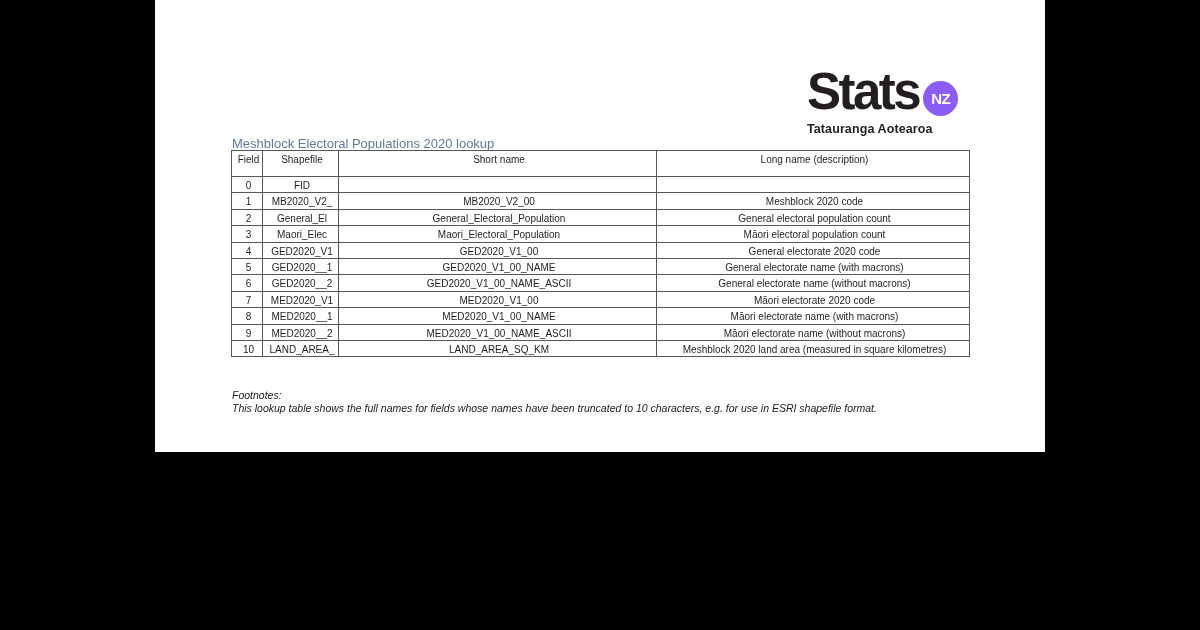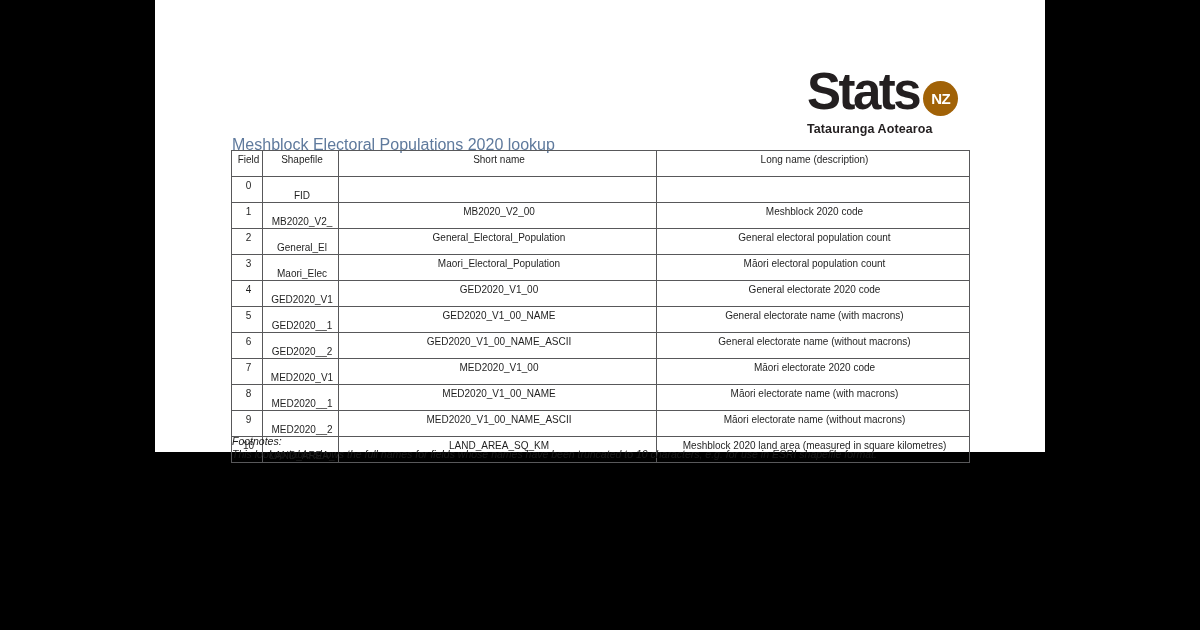--- a/index.html
+++ b/index.html
@@ -31,59 +31,58 @@
     margin-left:4px; margin-top:15px;
   }
   .subtitle {
     font-size:12.5px; font-weight:700; color:#231f20;
     margin-top:4px; letter-spacing:0.1px;
   }
 
   
   .doc-title {
     position:absolute; left:77px; top:136px;
-    font-size:16px; color:#5f7a9d;
+    font-size:13px; color:#5f7a9d;
   }
 
   
   table.lookup {
     position:absolute; left:76px; top:150px;
     width:738px;
     border-collapse:collapse; table-layout:fixed;
     border:1.5px solid #4f4f51;
   }
   table.lookup th, table.lookup td {
     border:1px solid #58585a;
     font-size:10px; font-weight:normal; color:#1f1f1f;
     text-align:center; vertical-align:top;
     padding:2px 2px 0 5px;
     line-height:13px;
     overflow:hidden; white-space:nowrap;
   }
   table.lookup thead tr { height:26px; }
   table.lookup tbody tr { height:16.4px; }
-  table.lookup td.col1 { padding-top:12px; }
+  table.lookup td.col1 { padding-top:2px; }
 
   
   .footnotes {
     position:absolute; left:77px; top:389px;
     font-style:italic; font-size:10.5px; line-height:12.8px;
     color:#1a1a1a;
-    margin-top:46px;
   }
 </style>
 </head>
 <body style="background: rgb(0, 0, 0);">
 
 <div class="page">
 
   <div class="logo">
     <div class="logo-row">
       <span class="brand">Stats</span>
-      <span class="badge" style="background: #a16207;">NZ</span>
+      <span class="badge" style="background: #8b5cf6;">NZ</span>
     </div>
     <div class="subtitle">Tatauranga Aotearoa</div>
   </div>
 
   <div class="doc-title" style="color: rgb(95, 122, 157);">Meshblock Electoral Populations 2020 lookup</div>
 
   <table class="lookup">
     <colgroup>
       <col style="width:31px">
         <col style="width:76px">

